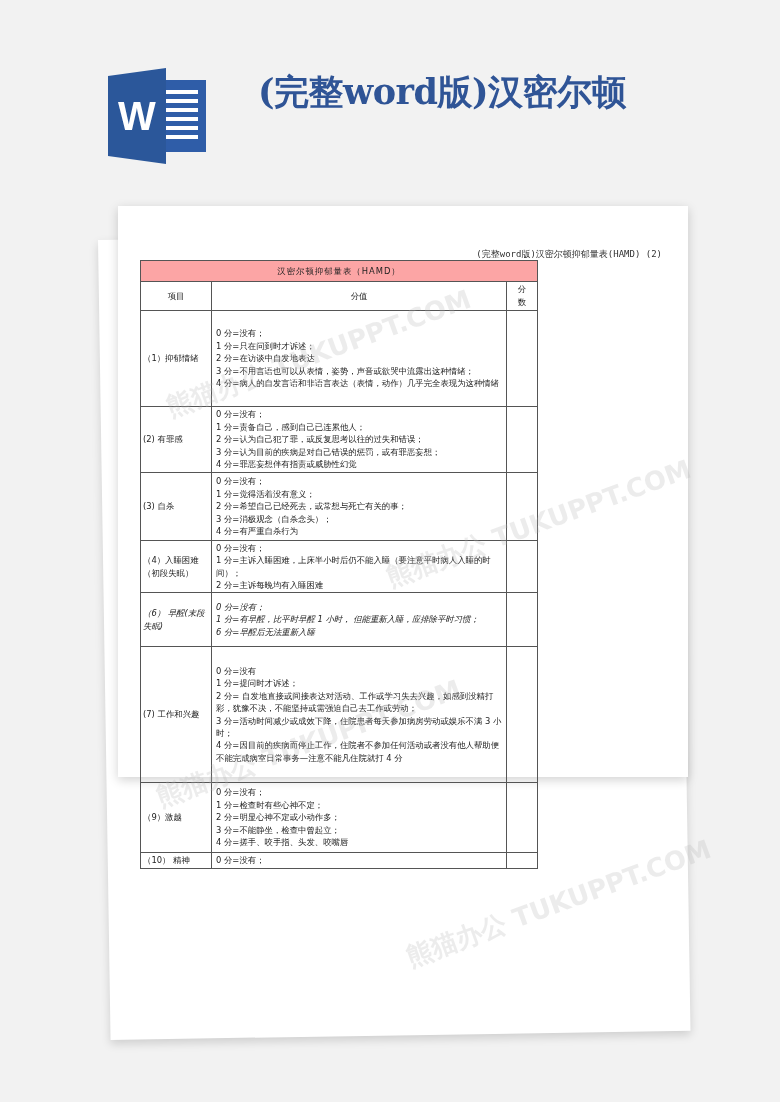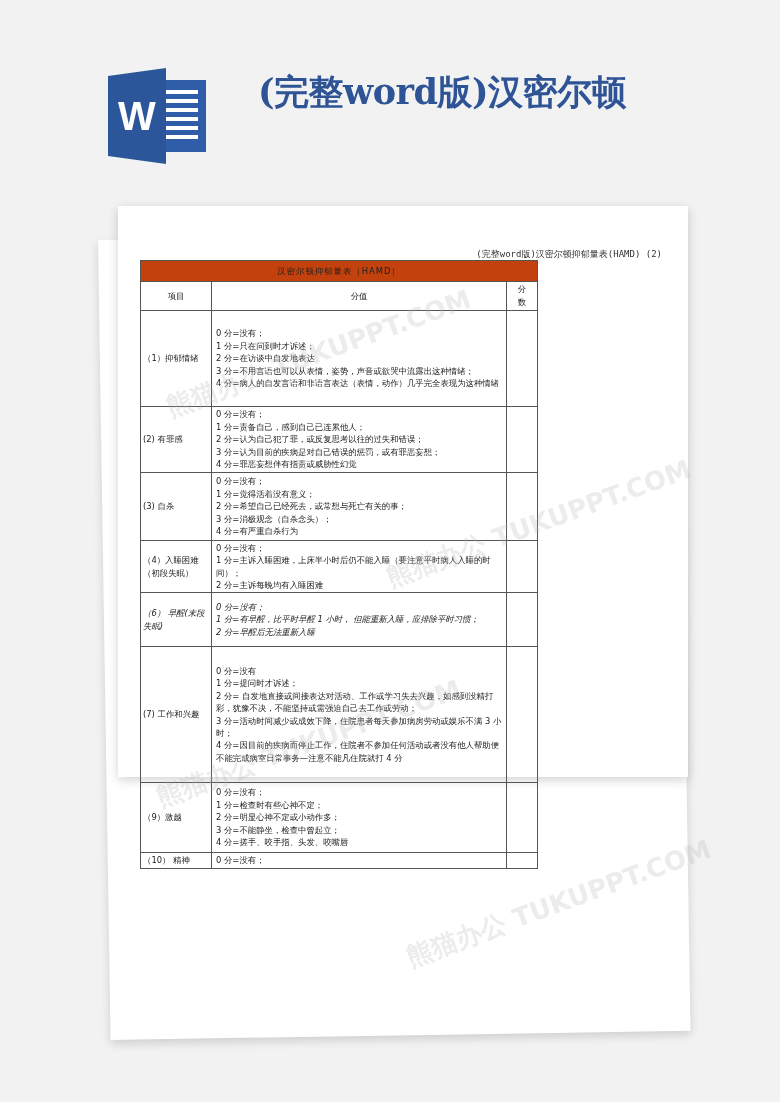--- a/index.html
+++ b/index.html
@@ -27,21 +27,21 @@
   .running-head {
     position: absolute; right: 26px; top: 42px;
     font-size: 9px; color: #333; font-family: "DejaVu Sans Mono", "Liberation Mono", monospace;
   }
   table.scale {
     position: absolute; left: 22px; top: 54px; width: 398px;
     border-collapse: collapse; font-size: 8.4px; color: #222;
     font-family: "DejaVu Sans", "Liberation Sans", sans-serif;
   }
   table.scale td, table.scale th { border: 1px solid #555; padding: 0 2px; vertical-align: middle; }
-  .caption-cell { background: #c2410c; text-align: center; height: 20px; font-weight: normal; letter-spacing: 1px; }
+  .caption-cell { background: #fca5a5; text-align: center; height: 20px; font-weight: normal; letter-spacing: 1px; }
   .hdr { text-align: center; height: 28px; font-weight: normal; }
   .hdr.score { width: 26px; line-height: 13px; }
   .label-col { width: 66px; text-align: left; line-height: 13px; }
   .value-col { line-height: 12.4px; padding-left: 4px !important; }
   .value-col div { white-space: normal; }
   .score-col { width: 26px; }
   .watermark {
     position: absolute; color: rgba(180,180,180,0.25); font-size: 26px; font-weight: bold;
     transform: rotate(-20deg); font-family: "DejaVu Sans", sans-serif; pointer-events: none; white-space: nowrap;
   }
@@ -128,21 +128,21 @@
             <div>1 分=主诉入睡困难，上床半小时后仍不能入睡（要注意平时病人入睡的时间）；</div>
             <div>2 分=主诉每晚均有入睡困难</div>
           </td>
           <td class="score-col"></td>
         </tr>
         <tr style="height: 54px; font-style: italic;">
           <td class="label-col">（6） 早醒(末段失眠)</td>
           <td class="value-col">
             <div>0 分=没有；</div>
             <div>1 分=有早醒，比平时早醒 1 小时，  但能重新入睡，应排除平时习惯；</div>
-            <div>2 分=早醒后无法重新入睡</div>
+            <div>6 分=早醒后无法重新入睡</div>
           </td>
           <td class="score-col"></td>
         </tr>
         <tr style="height: 136px;">
           <td class="label-col">(7) 工作和兴趣</td>
           <td class="value-col">
             <div>0 分=没有</div>
             <div>1 分=提问时才诉述；</div>
             <div>2 分= 自发地直接或间接表达对活动、工作或学习失去兴趣，如感到没精打彩，犹豫不决，不能坚持或需强迫自己去工作或劳动；</div>
             <div>3 分=活动时间减少或成效下降，住院患者每天参加病房劳动或娱乐不满 3 小时；</div>

